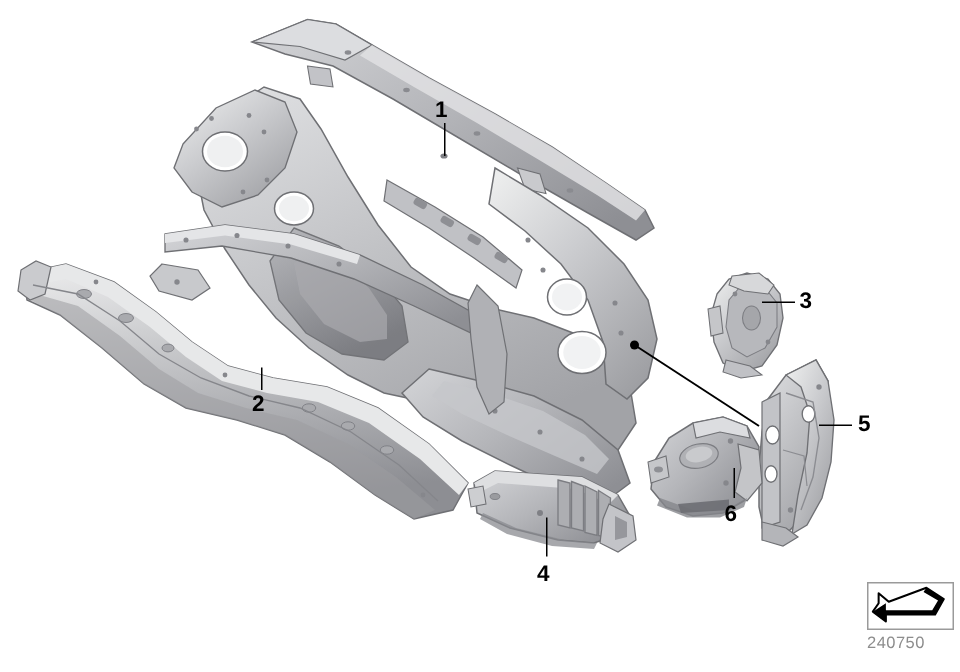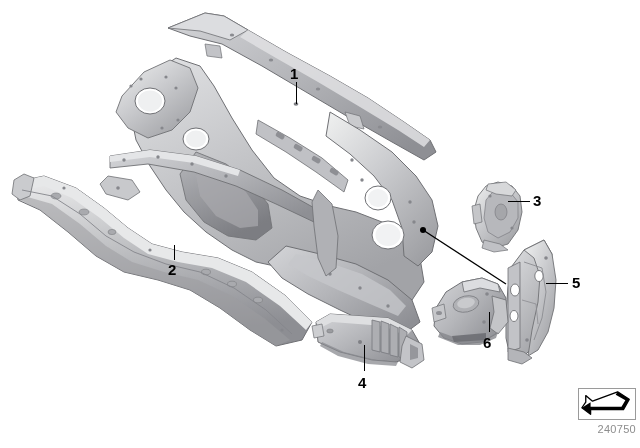--- a/index.html
+++ b/index.html
@@ -47,21 +47,21 @@
     border: 1px solid #9a9a9a;
     background: #ffffff;
     box-sizing: border-box;
   }
   #ref-box svg { display: block; width: 100%; height: 100%; }
   #ref-number {
     position: absolute;
     left: 578px;
     top: 423px;
     width: 58px;
-    text-align: right;
+    text-align: left;
     font-family: "Liberation Sans", sans-serif;
     font-size: 11px;
     color: #8d8d8d;
     letter-spacing: 0.3px;
   }
 </style>
 </head>
 <body>
 
 <div id="diagram-root">

